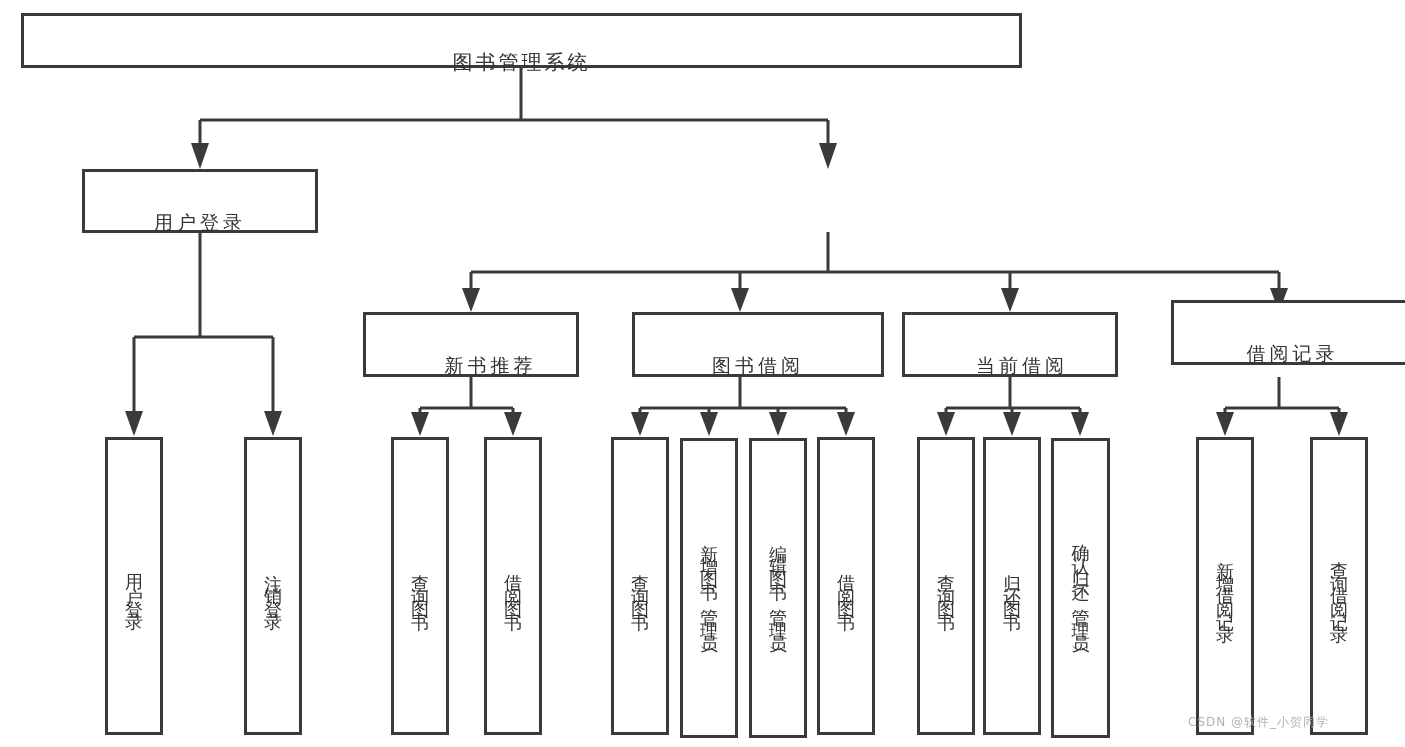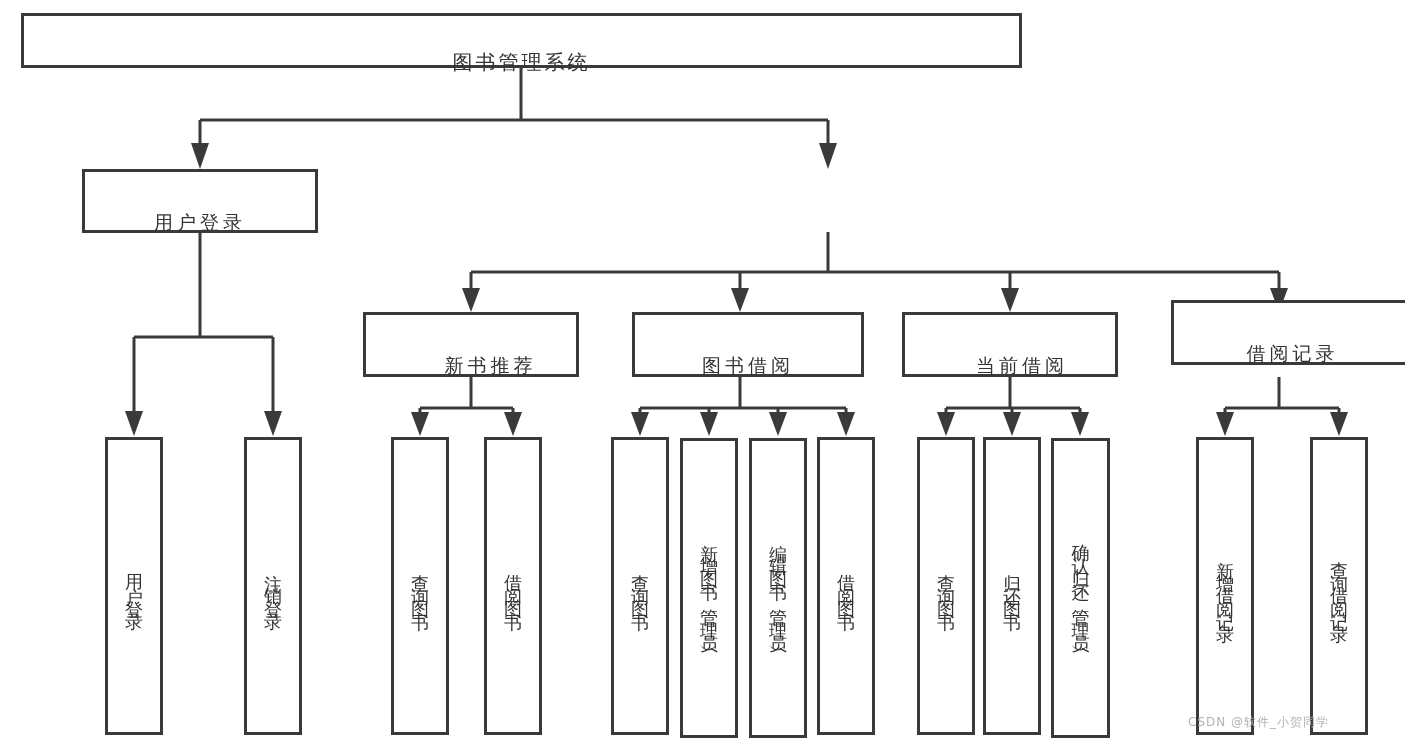--- a/index.html
+++ b/index.html
@@ -102,21 +102,21 @@
     <span>图书管理系统</span>
   </div>
 
   <div class="node hnode" style="left:82px;top:169px;width:236px;height:64px;">
     <span>用户登录</span>
   </div>
 
   <div class="node hnode" style="left:363px;top:312px;width:216px;height:65px;padding-left:39px;">
     <span>新书推荐</span>
   </div>
-  <div class="node hnode" style="left:632px;top:312px;width:232px;height:65px;">
+  <div class="node hnode" style="left:632px;top:312px;width:252px;height:65px;">
     <span>图书借阅</span>
   </div>
   <div class="node hnode" style="left:902px;top:312px;width:216px;height:65px;padding-left:24px;">
     <span>当前借阅</span>
   </div>
   <div class="node hnode" style="left:1171px;top:300px;width:243px;height:65px;font-family:Liberation Serif, serif;">
     <span>借阅记录</span>
   </div>
 
   <div class="node leaf" style="left:105px;top:437px;width:58px;height:298px;">

